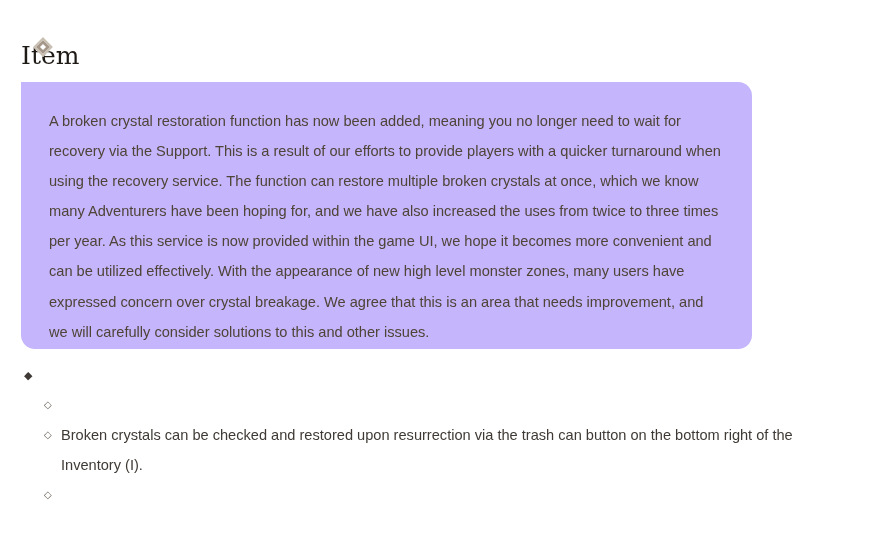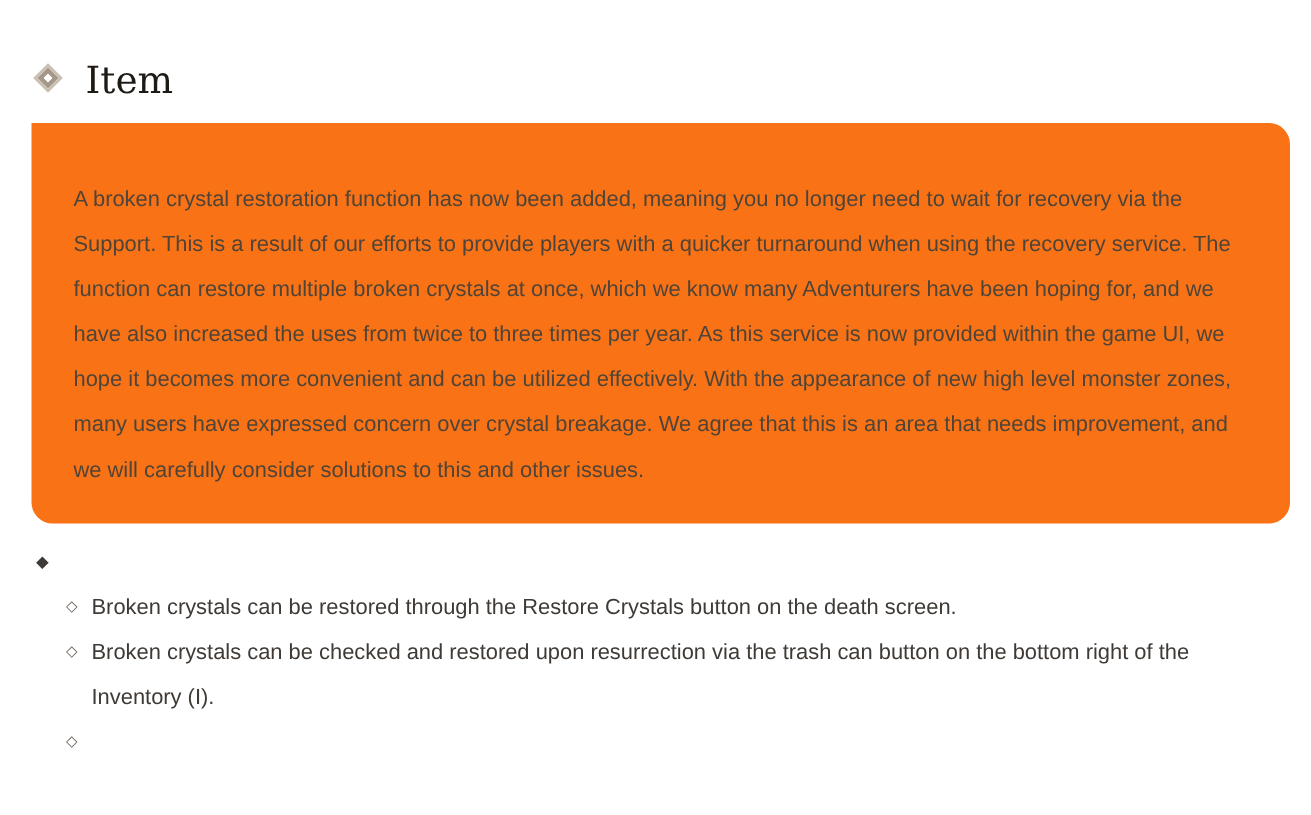--- a/index.html
+++ b/index.html
@@ -15,20 +15,21 @@
       color: #4a4036;
       position: relative;
     }
     .section-header {
       position: absolute;
       left: 21px;
       top: 36px;
       display: flex;
       align-items: center;
       height: 34px;
+      flex-direction: column;
     }
     .diamond-icon {
       position: relative;
       width: 24px;
       height: 24px;
       margin-right: 12px;
     }
     .diamond-icon .outer {
       position: absolute;
       left: 4px; top: 4px;
@@ -58,26 +59,26 @@
       font-family: "DejaVu Serif", "Liberation Serif", serif;
       font-size: 25px;
       color: #1e1a16;
       font-weight: normal;
       letter-spacing: 0px;
     }
     .intro-box {
       position: absolute;
       left: 21px;
       top: 82px;
-      width: 839px;
+      width: 731px;
       height: 267px;
-      background: #f97316;
+      background: #c4b5fd;
       border-radius: 0 14px 14px 14px;
       box-sizing: border-box;
-      padding: 36px 28px 0 28px;
+      padding: 24px 28px 0 28px;
     }
     .intro-text {
       font-size: 14.6px;
       line-height: 30.1px;
       color: #4f4437;
       margin: 0;
       word-spacing: 0px;
     }
     .bullets {
       position: absolute;
@@ -136,21 +137,20 @@
   <p class="intro-text">A broken crystal restoration function has now been added, meaning you no longer need to wait for recovery via the Support. This is a result of our efforts to provide players with a quicker turnaround when using the recovery service. The function can restore multiple broken crystals at once, which we know many Adventurers have been hoping for, and we have also increased the uses from twice to three times per year. As this service is now provided within the game UI, we hope it becomes more convenient and can be utilized effectively. With the appearance of new high level monster zones, many users have expressed concern over crystal breakage. We agree that this is an area that needs improvement, and we will carefully consider solutions to this and other issues.</p>
 </div>
 
 <div class="bullets">
   <div class="bullet-main">
     <span class="marker">◆</span>
   </div>
   <div class="sub-list">
     <div class="bullet-sub">
       <span class="marker">◇</span>
-      <span class="text">Broken crystals can be restored through the Restore Crystals button on the death screen.</span>
     </div>
     <div class="bullet-sub">
       <span class="marker">◇</span>
       <span class="text">Broken crystals can be checked and restored upon resurrection via the trash can button on the bottom right of the Inventory (I).</span>
     </div>
     <div class="bullet-sub">
       <span class="marker">◇</span>
     </div>
   </div>
 </div>

